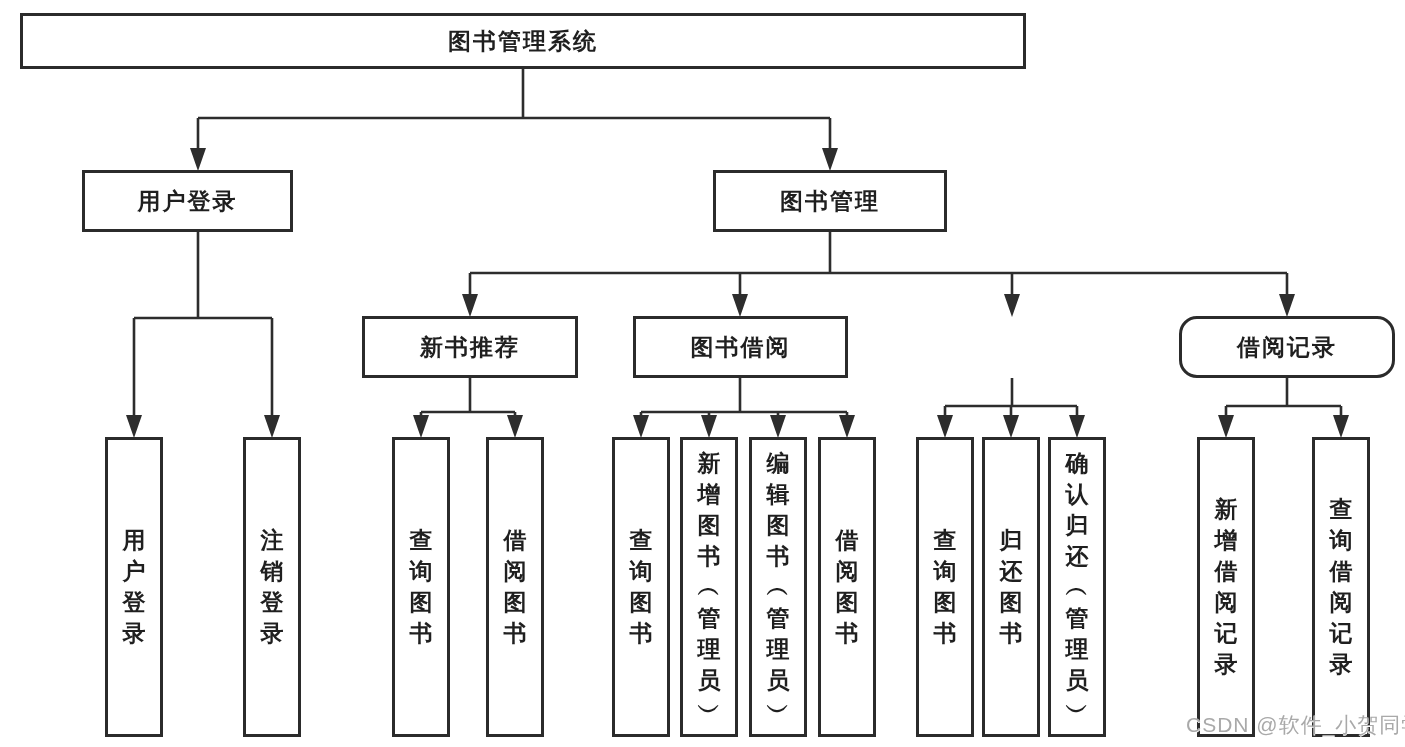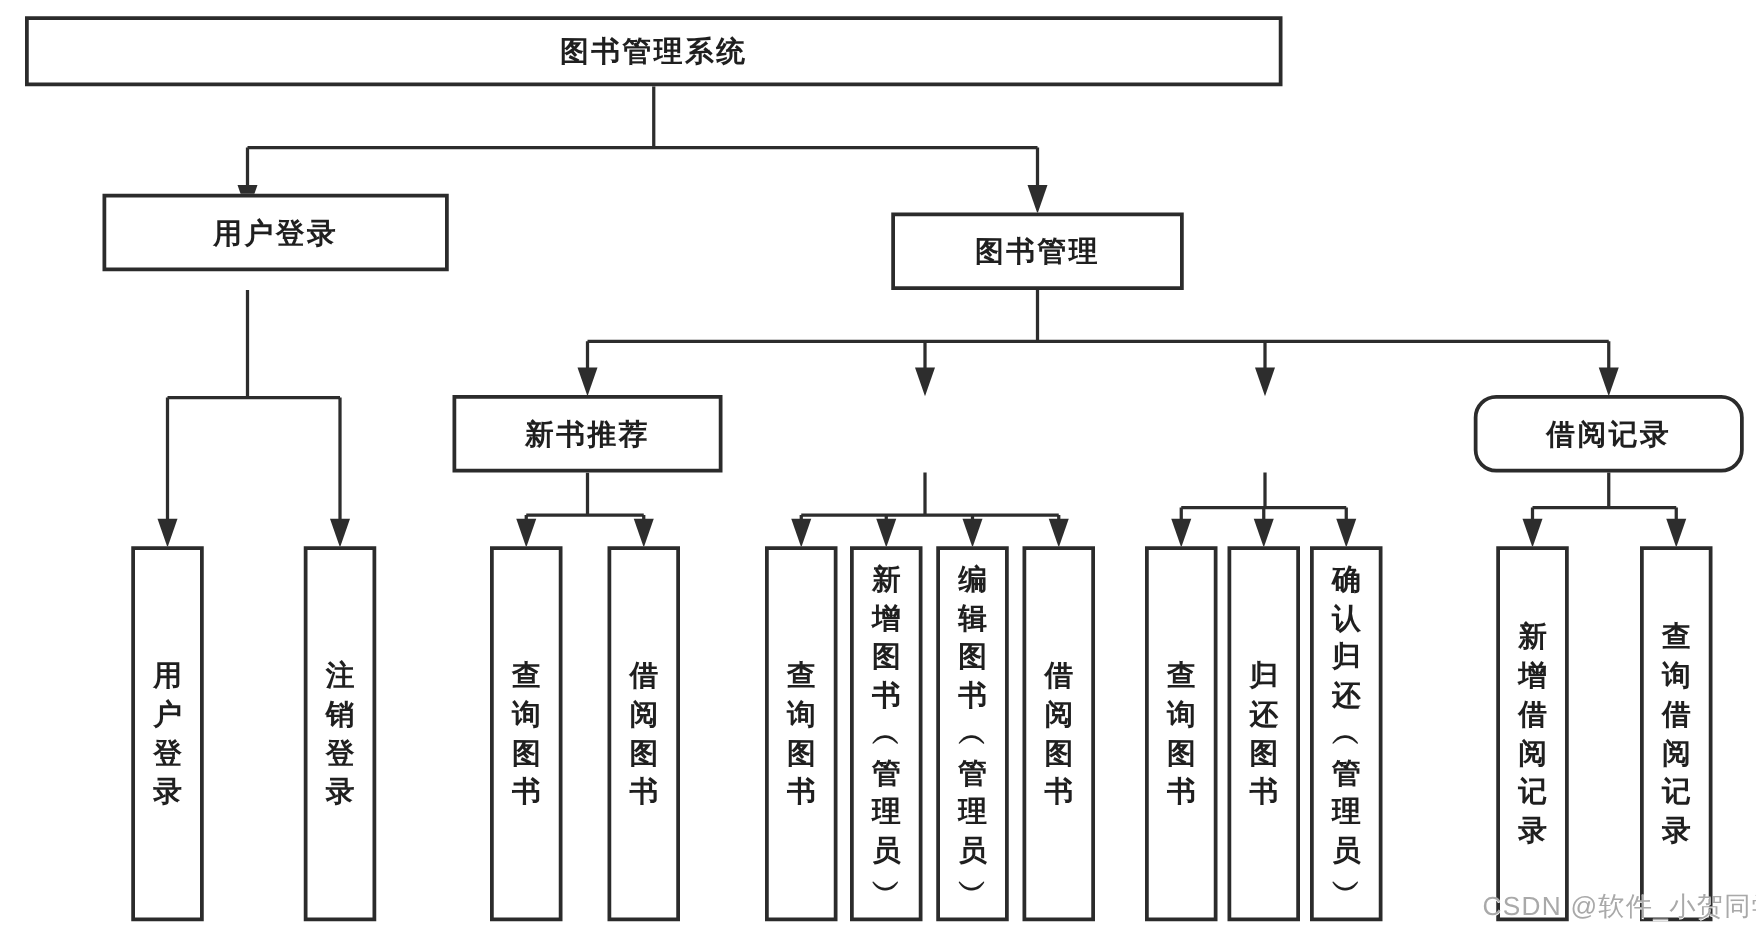--- a/index.html
+++ b/index.html
@@ -60,21 +60,21 @@
     top: 711px;
     font-size: 21px;
     letter-spacing: 1px;
     color: var(--watermark, #a9a9a9);
     white-space: nowrap;
     z-index: 2;
     text-shadow: 0 1px 0 #ffffff;
   }
   
   #root-box   { left: 20px;  top: 13px;  width: 1006px; height: 56px; }
-  #b-user     { left: 82px;  top: 155px; width: 277px;  height: 62px; }
+  #b-user     { left: 82px;  top: 170px; width: 211px;  height: 62px; }
   #b-book     { left: 713px; top: 170px; width: 234px;  height: 62px; }
   #s-newbook  { left: 362px; top: 316px; width: 216px;  height: 62px; }
   #s-borrow   { left: 633px; top: 316px; width: 215px;  height: 62px; }
   #s-current  { left: 902px; top: 316px; width: 220px;  height: 62px; }
   #s-record   { left: 1179px;top: 316px; width: 216px;  height: 62px; border-radius: 18px; }
   #c1  { left: 105px;  }
   #c2  { left: 243px;  }
   #c3  { left: 392px;  }
   #c4  { left: 486px;  }
   #c5  { left: 612px;  }
@@ -134,20 +134,21 @@
       <polygon points="1341,438 1333,415 1349,415"></polygon>
     </g>
   </svg>
 
   <div id="root-box" class="node">图书管理系统</div>
 
   <div id="b-user" class="node">用户登录</div>
   <div id="b-book" class="node">图书管理</div>
 
   <div id="s-newbook" class="node">新书推荐</div>
+  <div id="s-borrow" class="node">图书借阅</div>
   <div id="s-record" class="node">借阅记录</div>
 
   <div id="c1" class="col">用
 户
 登
 录</div>
   <div id="c2" class="col">注
 销
 登
 录</div>

